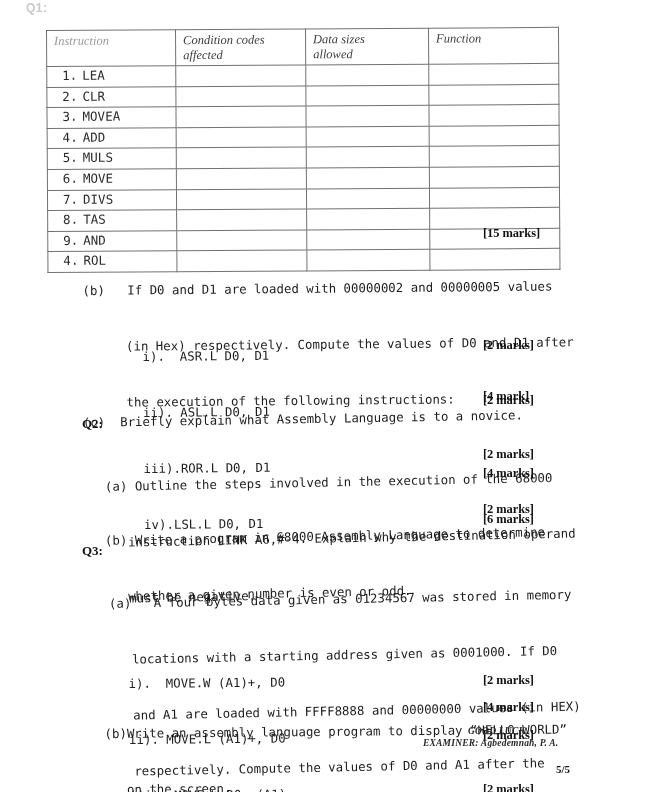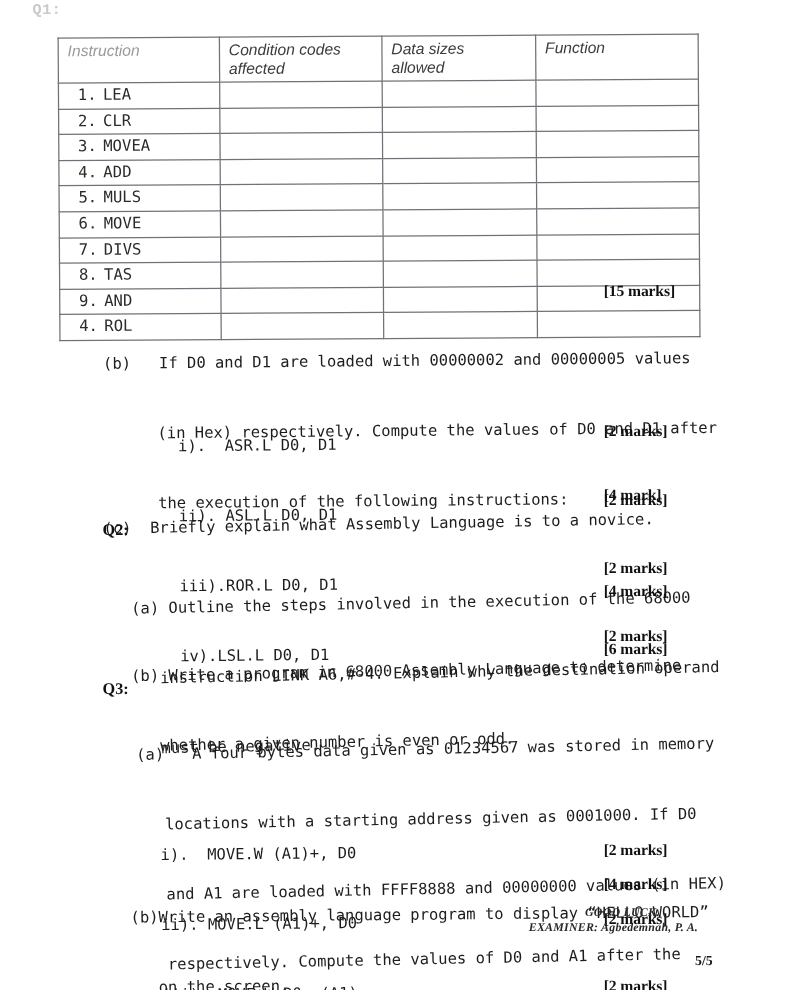--- a/index.html
+++ b/index.html
@@ -22,21 +22,21 @@
     inset: 0;
   }
 
   
   .abs { position: absolute; white-space: pre; }
   .mono { font-family: "DejaVu Sans Mono", monospace; }
 
   
   #q1-label {
     left: 26px; top: 1px;
-    font-family: Liberation Mono, monospace;
+    font-family: Liberation Sans, sans-serif;
     font-weight: bold;
     font-size: 12px;
     color: #c9c9c9;
     letter-spacing: .5px;
   }
 
   
   #part-a-row {
     left: 52px; top: 16px;
     font-size: 12.5px;
@@ -68,21 +68,21 @@
   }
   #instr-table col.c1 { width: 129px; }
   #instr-table col.c2 { width: 130px; }
   #instr-table col.c3 { width: 123px; }
   #instr-table col.c4 { width: 130px; }
 
   .th-cell {
     height: 32px;
     font-size: 12.5px;
     font-style: italic;
-    font-family: Liberation Sans, sans-serif;
+    font-family: Liberation Serif, serif;
     color: #3c3c3c;
     padding: 3px 0 0 7px !important;
     line-height: 14.5px;
   }
   .th-cell.muted { color: #9a9a9a; }
   .row-cell {
     height: 18.6px;
     font-size: 12.5px;
     color: #2b2b2b;
     padding: 1px 0 0 0 !important;

